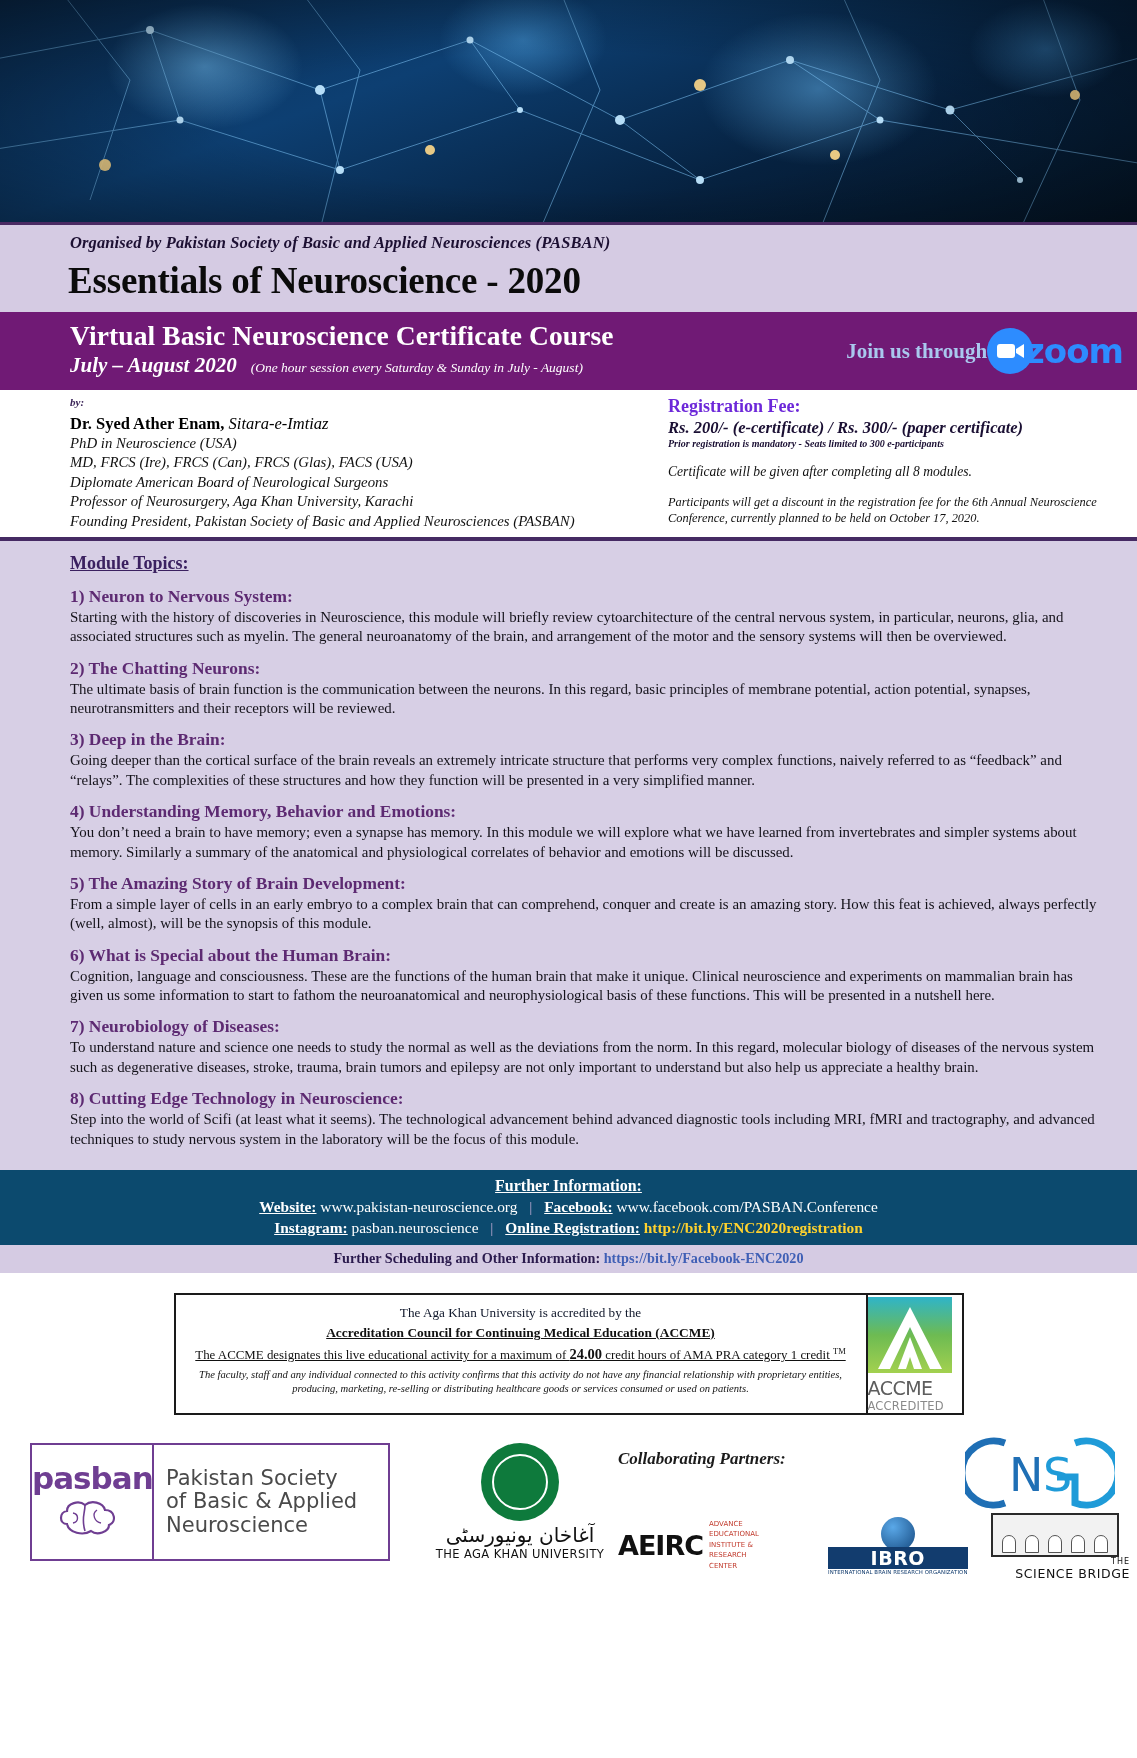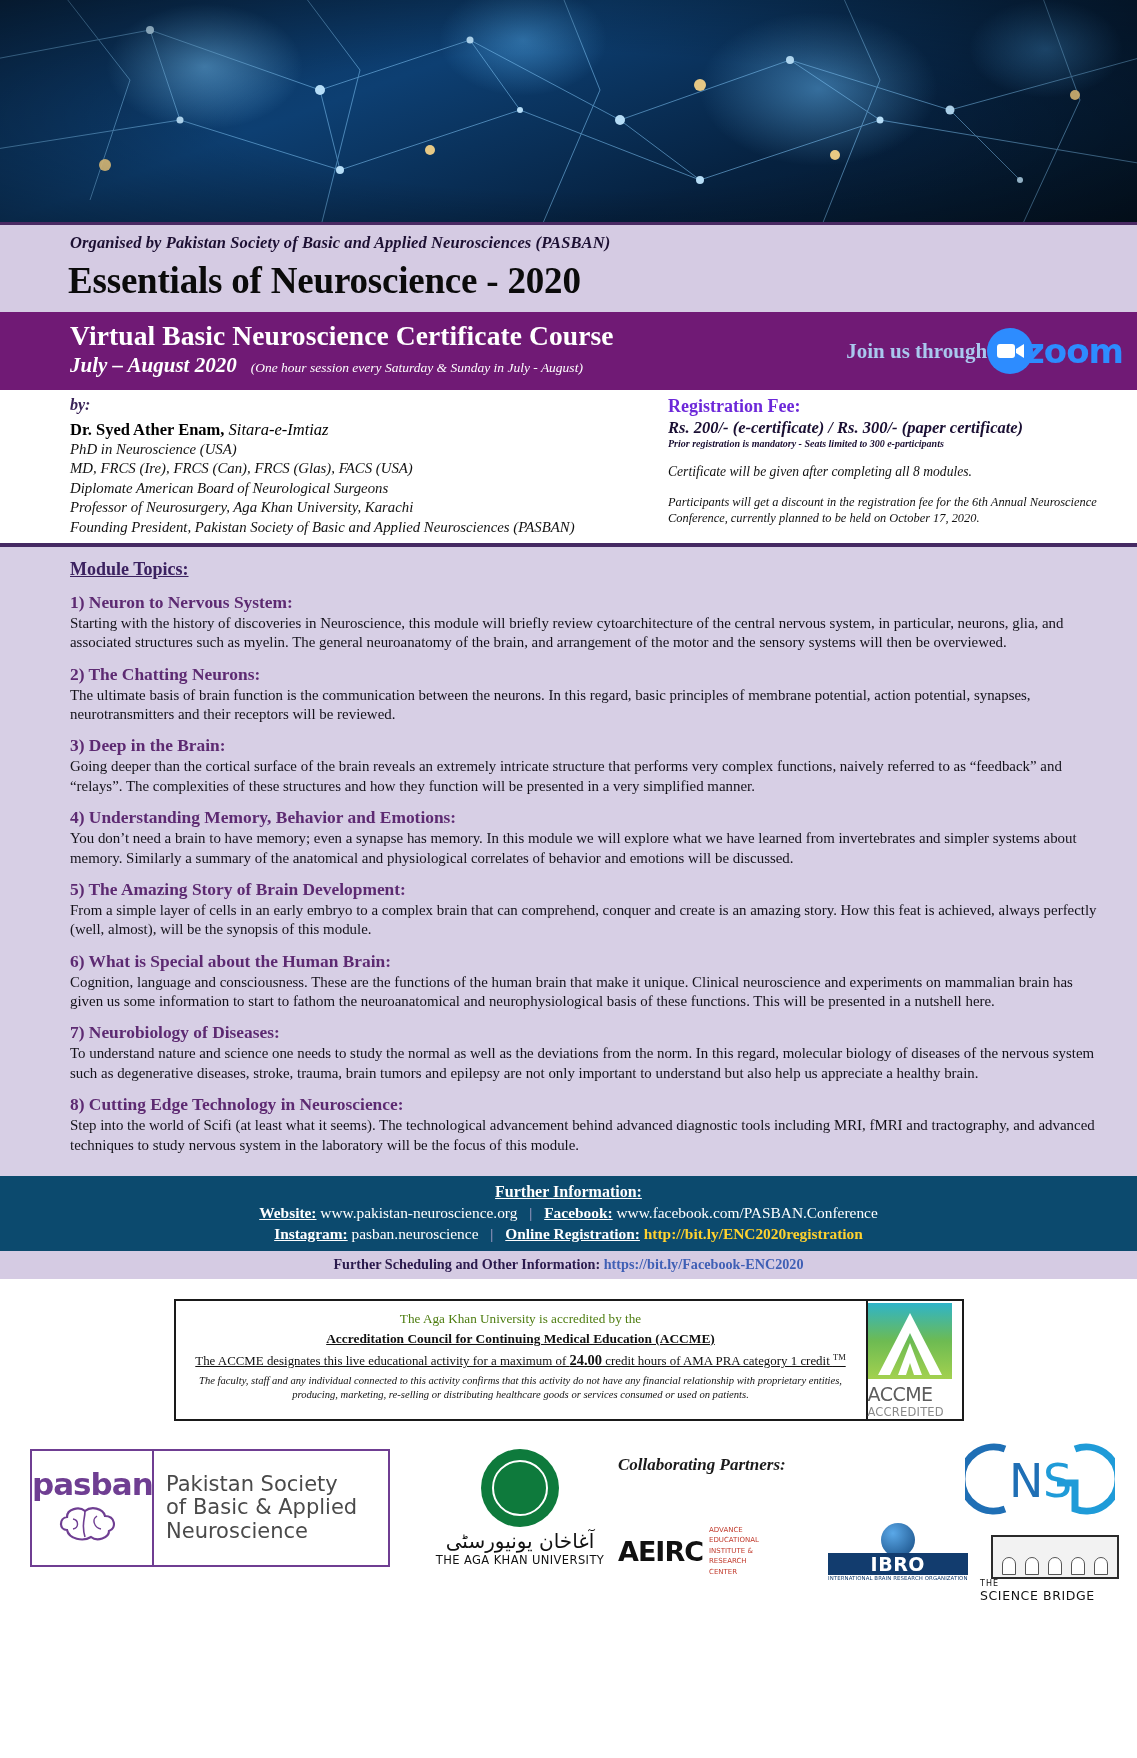--- a/index.html
+++ b/index.html
@@ -59,21 +59,21 @@
   .zoom-word { color:#2d8cff; font-size:34px; font-weight:bold; letter-spacing:-1px;
     font-family:"DejaVu Sans", sans-serif; margin-left:-8px; }
 
   
   .info {
     display:flex; background:#fff; border-bottom:4px solid #452a63;
     padding:6px 10px 6px 0;
   }
   .info-left { width:640px; padding-left:70px; }
   .info-right { flex:1; padding-left:28px; }
-  .by { font-style:italic; font-weight:bold; font-size:16px; color:#3a2357; margin-bottom:6px; }
+  .by { font-style:italic; font-weight:bold; font-size:11px; color:#3a2357; margin-bottom:6px; }
   .spk-name { font-size:16.5px; font-weight:bold; color:#000; }
   .spk-name i { font-weight:normal; font-style:italic; }
   .spk-line { font-style:italic; font-size:14.8px; color:#111; line-height:1.31; }
 
   .fee-title { font-weight:bold; font-size:18px; color:#6d28d9; }
   .fee-main { font-style:italic; font-weight:bold; font-size:16.5px; color:#1a0f33; margin-top:1px; }
   .fee-sub  { font-style:italic; font-weight:bold; font-size:10px; color:#1a0f33; }
   .fee-note { font-style:italic; font-size:13.6px; color:#111; margin-top:15px; }
   .fee-disc { font-style:italic; font-size:12.4px; color:#111; margin-top:15px; line-height:1.25; }
 
@@ -110,21 +110,21 @@
   }
   .sched .url { color:#3f5fb5; }
 
   
   .accme-wrap { background:#fff; padding:20px 0 6px; }
   .accme-box {
     width:790px; margin:0 auto; border:2px solid #1a1a1a;
     display:flex; align-items:stretch; background:#fff;
   }
   .accme-text { flex:1; padding:10px 12px 9px; text-align:center; }
-  .accme-l1 { font-size:13.2px; color:#4d7c0f; }
+  .accme-l1 { font-size:13.2px; color:#0f172a; }
   .accme-l2 { font-size:13.4px; font-weight:bold; text-decoration:underline; color:#111; margin-top:4px; }
   .accme-l3 { font-size:12.9px; text-decoration:underline; color:#111; margin-top:5px; }
   .accme-l3 b { font-size:14.5px; }
   .accme-l3 sup { font-size:8.5px; }
   .accme-l4 { font-size:10.6px; font-style:italic; color:#111; margin-top:5px; line-height:1.35; }
   .accme-logo {
     width:96px; border-left:2px solid #1a1a1a; display:flex; flex-direction:column;
     align-items:flex-start; justify-content:flex-start; padding-top:0;
   }
   .accme-mark { width:84px; height:76px;
@@ -161,21 +161,21 @@
   .aeirc-mark { font-family:"DejaVu Sans",sans-serif; font-weight:bold; font-size:27px; color:#111; letter-spacing:-1px; }
   .aeirc-sub { font-family:"DejaVu Sans",sans-serif; font-size:7px; color:#c0392b; line-height:1.5; }
 
   .ibro { position:absolute; left:828px; top:96px; text-align:center; }
   .ibro-globe { width:34px; height:34px; border-radius:50%;
     background:radial-gradient(circle at 35% 30%,#5aa8e8,#15497f); margin:0 auto; }
   .ibro-band { background:#123c6e; color:#fff; font-family:"DejaVu Sans",sans-serif;
     font-weight:bold; font-size:19px; padding:0 8px; letter-spacing:.5px; margin-top:-4px;}
   .ibro-cap { font-family:"DejaVu Sans",sans-serif; font-size:5.4px; color:#123c6e; letter-spacing:.1px;}
 
-  .bridge { position:absolute; left:980px; top:108px; text-align:left; width:150px;}
+  .bridge { position:absolute; left:980px; top:92px; text-align:right; width:150px;}
   .bridge-pic { width:128px; height:44px; margin:0 auto; border:2px solid #2a2a2a; background:#f2f2f2;
     display:flex; align-items:flex-end; justify-content:space-around; padding:0 4px 2px;}
   .bridge-pic span { width:14px; height:18px; background:#fff; border:1px solid #555; border-radius:7px 7px 0 0; display:block;}
   .bridge-t1 { font-family:"DejaVu Sans",sans-serif; font-size:8px; color:#111; letter-spacing:1px; }
   .bridge-t2 { font-family:"DejaVu Sans",sans-serif; font-size:12.5px; color:#111; letter-spacing:.6px; }
 </style>
 </head>
 <body>
 
 <div class="hero">

